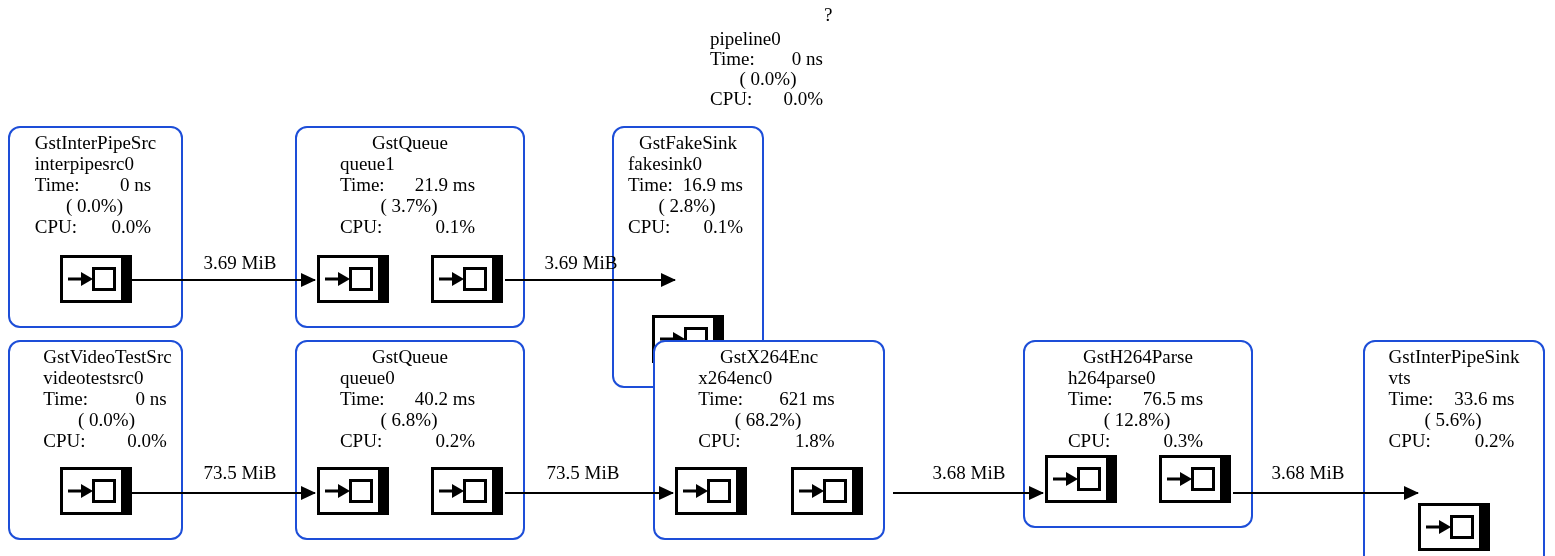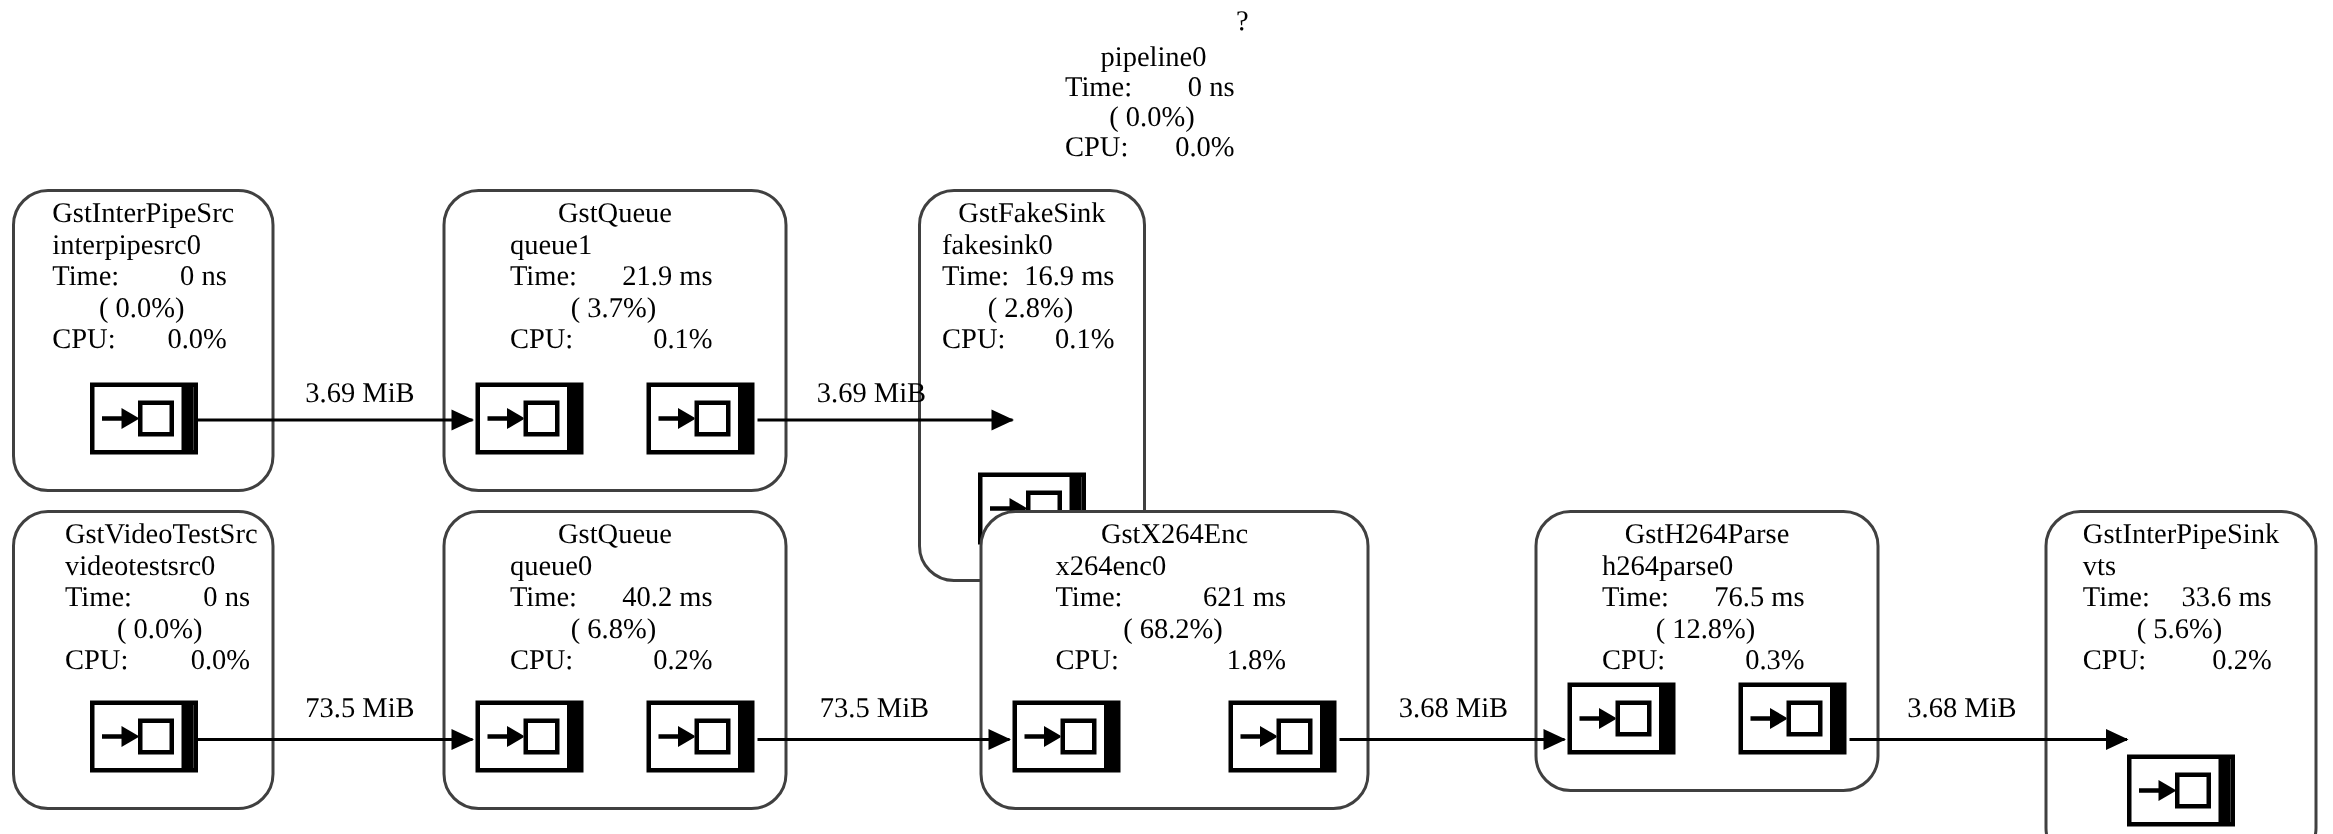--- a/index.html
+++ b/index.html
@@ -1,20 +1,20 @@
 <!DOCTYPE html>
 <html><head>
 <meta charset="utf-8">
 <style>
   html,body{margin:0;padding:0;background:#fff;}
   .canvas{position:relative;width:1555px;height:556px;background:#ffffff;overflow:hidden;
           font-family:"Liberation Serif","DejaVu Serif",serif;font-size:19px;color:#000;}
 
   
-  .ebox{position:absolute;border:2px solid #404040;border-radius:24px;background:#fff;
+  .ebox{position:absolute;border:2px solid #1d4ed8;border-radius:12px;background:#fff;
         box-sizing:border-box;text-align:center;z-index:1;}
   .tblock{display:inline-block;margin-top:4px;min-width:62%;max-width:94%;
           text-align:left;line-height:21px;vertical-align:top;}
   .klass{text-align:center;white-space:nowrap;}
   .ename{padding-right:10px;white-space:nowrap;}
   .srow{display:flex;justify-content:space-between;white-space:nowrap;}
   .srow .svalue{margin-left:10px;text-align:right;flex:1;padding-right:5px;}
   .srow.pct{justify-content:center;}
   .srow.pct .svalue{padding-right:2px;margin-left:0;flex:none;}
 
@@ -32,21 +32,21 @@
 
   
   .edge{position:absolute;height:2px;background:#000;z-index:5;}
   .ehead{position:absolute;right:-1px;top:50%;transform:translateY(-50%);width:0;height:0;
          border-left:15px solid #000;border-top:7px solid transparent;border-bottom:7px solid transparent;}
   .elabel{position:absolute;transform:translateX(-50%);z-index:6;white-space:nowrap;}
 
   
   .pq{position:absolute;left:824px;top:4px;}
   .pblock{position:absolute;left:710px;top:29px;width:118px;line-height:20px;}
-  .pname{text-align:center;white-space:nowrap;}
+  .pname{text-align:left;white-space:nowrap;}
 </style>
 </head>
 <body>
 
 <div class="canvas">
 
   <div class="pq">?</div>
   <div class="pblock">
     <div class="pname">pipeline0</div>
     <div class="srow">
@@ -197,21 +197,21 @@
         </span>
       <span class="pad">
           <span class="pa-line"></span>
           <span class="pa-head"></span>
           <span class="pa-sq"></span>
           <span class="pa-bar"></span>
         </span>
     </div>
   </div>
 
-  <div class="ebox" style="left:653px;top:340px;width:260px;height:200px;">
+  <div class="ebox" style="left:653px;top:340px;width:232px;height:200px;">
     <div class="tblock">
       <div class="klass">GstX264Enc</div>
       <div class="ename">x264enc0</div>
       <div class="srow">
         <span class="slabel">Time:</span>
         <span class="svalue">621 ms</span>
       </div>
       <div class="srow pct">
         <span class="svalue">( 68.2%)</span>
       </div>

